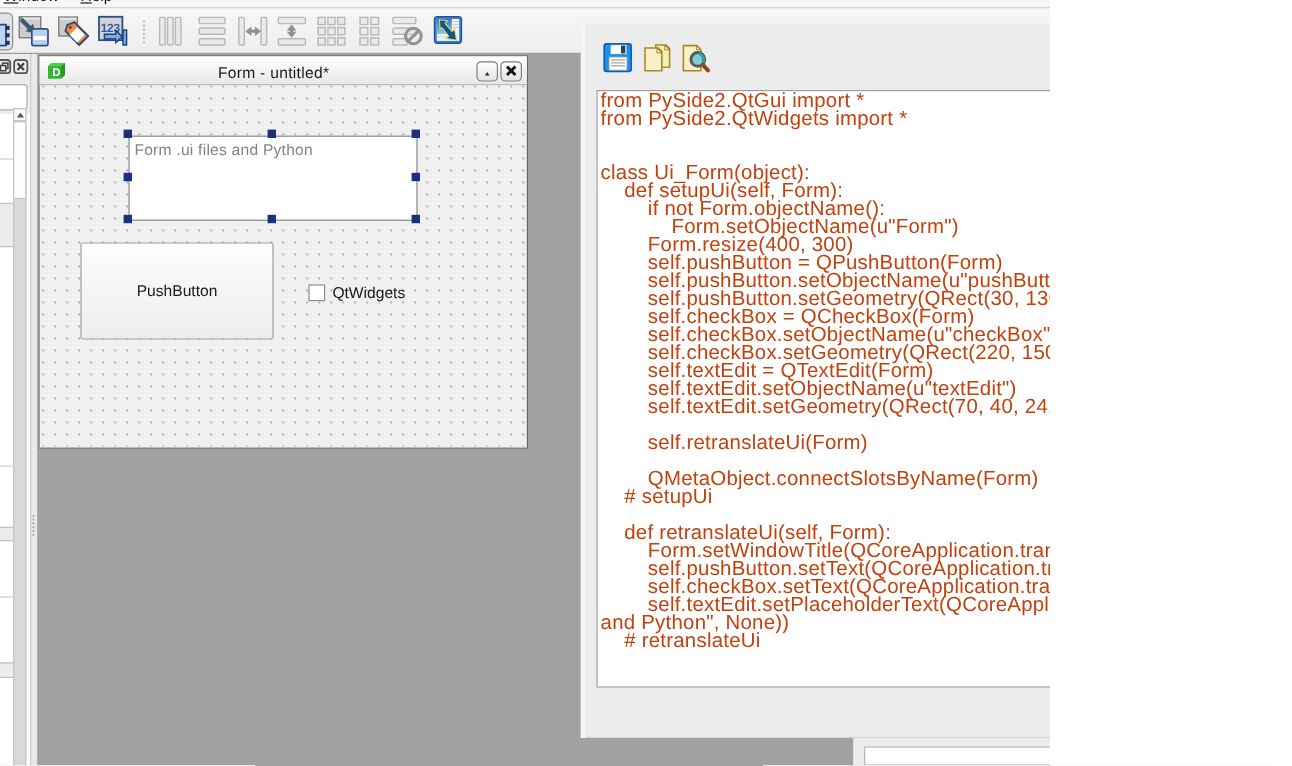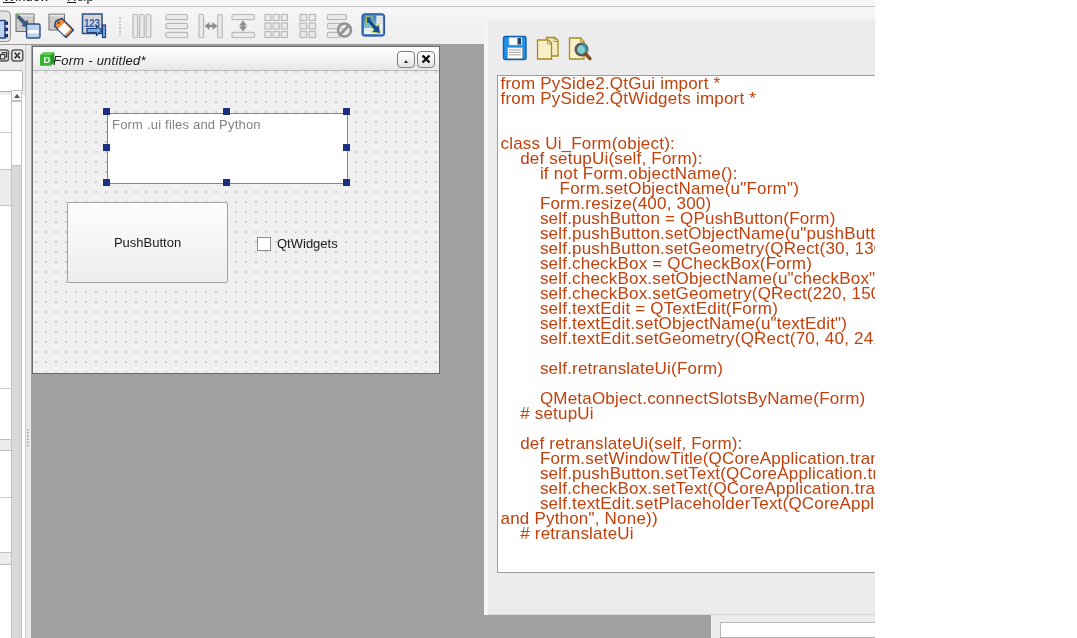--- a/index.html
+++ b/index.html
@@ -151,21 +151,21 @@
 
     <div class="abs" style="left:0;top:0;width:406px;height:24px;background:linear-gradient(#ffffff,#f2f2f2 55%,#e7e7e7);border-bottom:1px solid #bcbcbc;box-sizing:border-box;"></div>
 
     <svg class="abs" style="left:6px;top:5px;" width="16" height="14" viewBox="0 0 16 14">
       <path d="M1 3.2 L4.2 0.5 L15.2 0.5 L15.2 10.3 L12 13.5 L1 13.5 Z" fill="#35b431"></path>
       <path d="M15.2 0.5 L15.2 10.3 L12 13.5 L12 3.2 Z" fill="#23981f"></path>
       <path d="M1 3.2 L4.2 0.5 L15.2 0.5 L12 3.2 Z" fill="#52ca4c"></path>
       <path d="M1 3.2 L1 13.5 L12 13.5 L12 3.2 Z" fill="#35b431"></path>
       <text x="4.6" y="11" font-size="9.5" font-weight="bold" fill="#ffffff" font-family="Liberation Sans,sans-serif">D</text>
     </svg>
-    <div class="abs" style="left:20px;top:6px;width:350px;text-align:left;font-size:13px;letter-spacing:0.25px;color:#191919;font-style:italic;">Form - untitled*</div>
+    <div class="abs" style="left:20px;top:6px;width:350px;text-align:center;font-size:13px;letter-spacing:0.25px;color:#191919;">Form - untitled*</div>
 
     <div class="abs" style="left:364px;top:3.5px;width:18px;height:17px;border:1.5px solid #7e7e7e;border-radius:4px;background:linear-gradient(#ffffff,#e3e3e3);box-sizing:border-box;"></div>
     <div class="abs" style="left:370.5px;top:13px;width:0;height:0;border-left:2.5px solid transparent;border-right:2.5px solid transparent;border-bottom:3px solid #2e2e2e;"></div>
     <div class="abs" style="left:384px;top:3.5px;width:18px;height:17px;border:1.5px solid #7e7e7e;border-radius:4px;background:linear-gradient(#ffffff,#e3e3e3);box-sizing:border-box;"></div>
     <svg class="abs" style="left:388px;top:7px;" width="10" height="10" viewBox="0 0 10 10">
       <path d="M1.5 1.5 L8.5 8.5 M8.5 1.5 L1.5 8.5" stroke="#111" stroke-width="2.4"></path>
     </svg>
 
     <div class="abs" style="left:1px;top:24px;width:404px;height:301px;
          background-image:radial-gradient(circle, #8f8f8f 0.45px, rgba(0,0,0,0) 0.85px);

